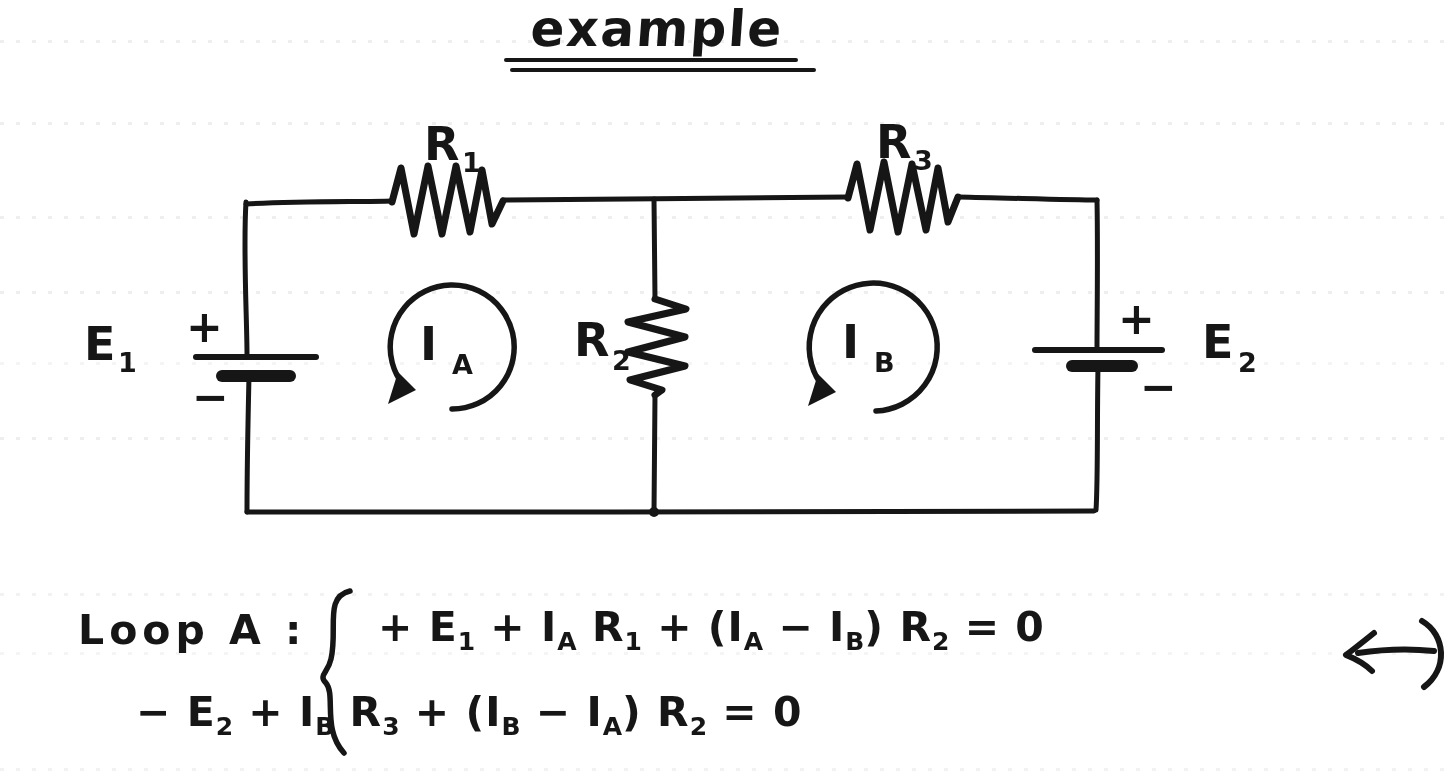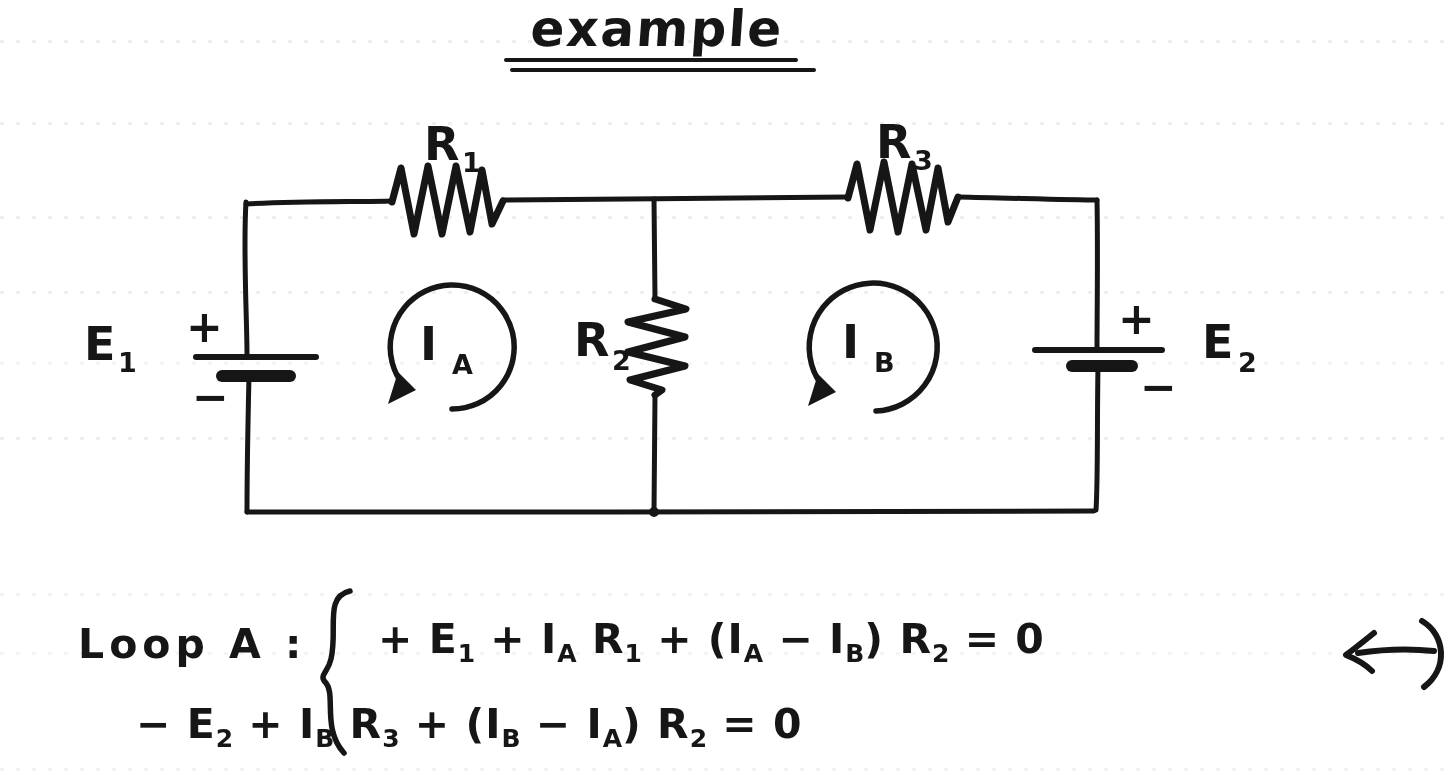--- a/index.html
+++ b/index.html
@@ -43,27 +43,27 @@
   .plate-short{stroke:var(--ink);stroke-width:12;stroke-linecap:round;}
   .loop{stroke:var(--ink);stroke-width:5.5;fill:none;stroke-linecap:round;}
   .ah{fill:var(--ink);}
   text.lbl{font-family:"DejaVu Sans",sans-serif;font-weight:700;font-size:46px;fill:var(--ink);}
   text.sub{font-family:"DejaVu Sans",sans-serif;font-weight:700;font-size:27px;fill:var(--ink);}
   text.sign{font-family:"DejaVu Sans",sans-serif;font-weight:700;font-size:44px;fill:var(--ink);}
 
   
   .equations{position:absolute;left:0;top:585px;width:1452px;}
   .eq-row{
-    position:absolute;left:78px;display:flex;align-items:flex-end;
+    position:absolute;left:78px;display:flex;align-items:center;
     font-size:41px;font-weight:700;white-space:pre;
   }
   .eq-a{top:18px;}
   .eq-b{top:103px;}
   .eq-label{display:inline-block;width:242px;letter-spacing:5px;}
-  .eq-terms{display:inline-block;padding-left:58px;letter-spacing:1px;margin-top:12px;}
+  .eq-terms{display:inline-block;padding-left:58px;letter-spacing:1px;}
   .eq-terms sub{font-size:25px;font-weight:700;vertical-align:-9px;letter-spacing:0;}
   svg.brace{position:absolute;left:300px;top:0px;width:70px;height:175px;overflow:visible;}
   svg.arrow-note{position:absolute;left:1330px;top:22px;width:125px;height:90px;overflow:visible;}
   .hand{stroke:var(--ink);fill:none;stroke-linecap:round;stroke-linejoin:round;}
 </style>
 </head>
 <body>
 
 <div class="page">
 

